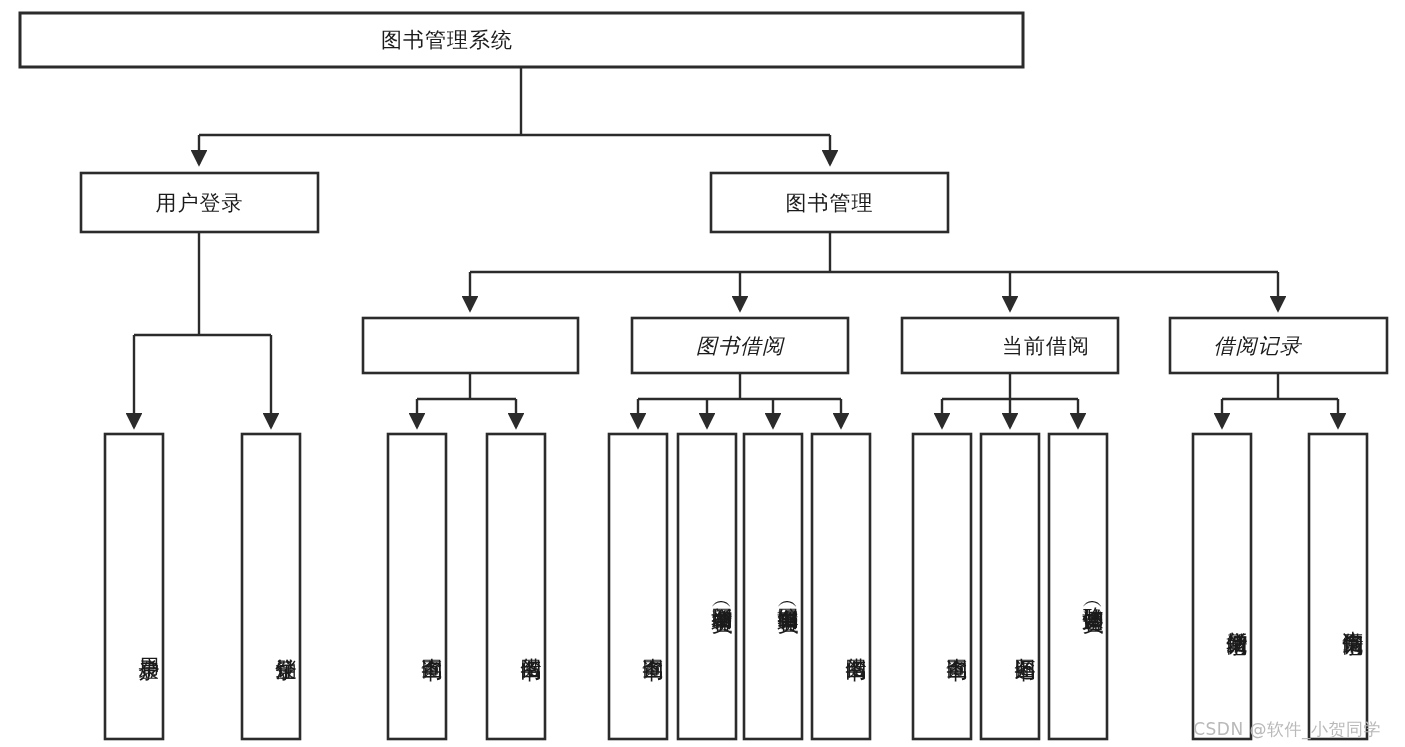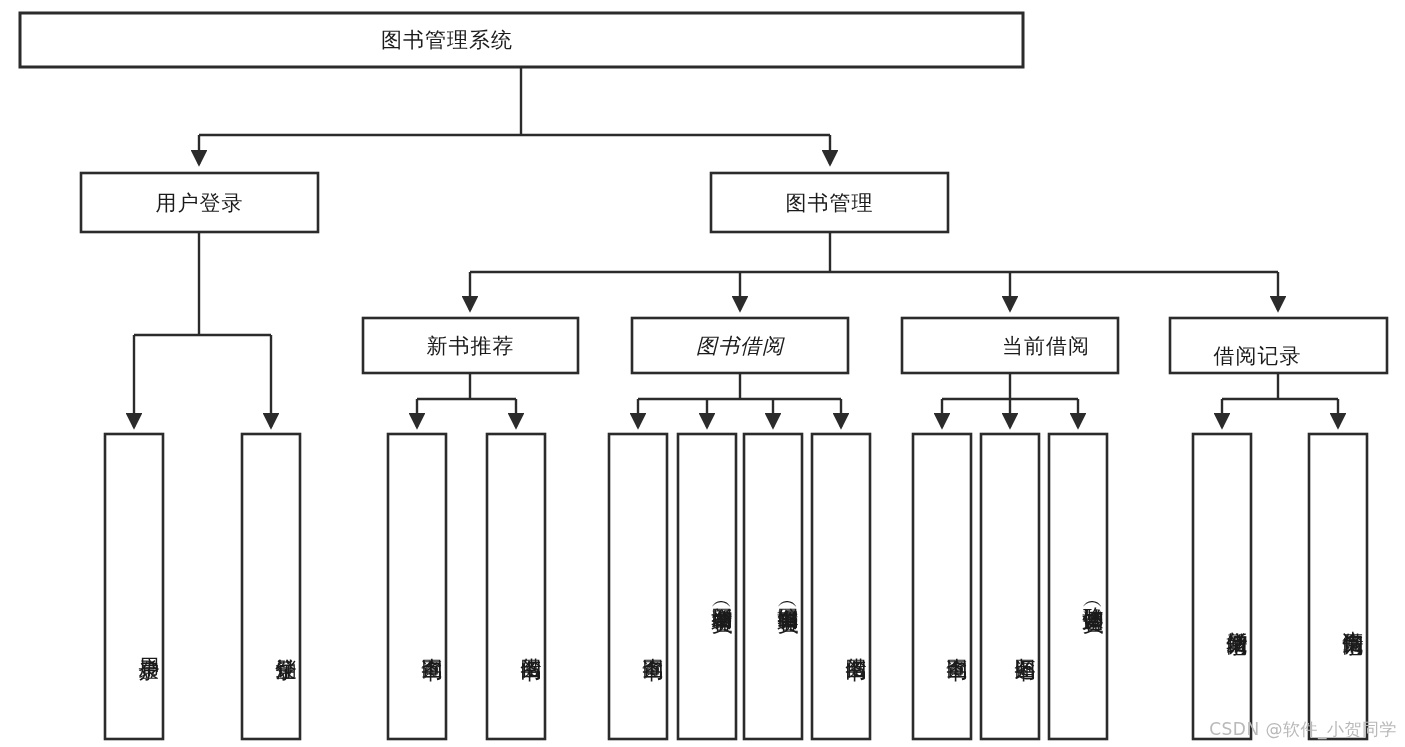--- a/index.html
+++ b/index.html
@@ -10,21 +10,21 @@
   .node-box-top{fill:#ffffff;stroke:#2b2b2b;stroke-width:3;}
   .conn{stroke:#2b2b2b;stroke-width:2.4;fill:none;}
   .leaf-wrap{position:absolute;display:flex;align-items:flex-start;justify-content:center;
              writing-mode:vertical-rl;text-orientation:upright;
              font-size:21px;line-height:1.42;color:#1b1b1b;letter-spacing:1px;
              font-family:"DejaVu Sans","Liberation Sans",sans-serif;
              white-space:nowrap;pointer-events:none;}
   .node-text{position:absolute;display:flex;align-items:center;justify-content:center;
              font-size:21px;color:#1b1b1b;letter-spacing:1px;pointer-events:none;
              font-family:"DejaVu Sans","Liberation Sans",sans-serif;}
-  .watermark{position:absolute;right:8px;bottom:6px;font-size:17px;color:#b9b9b9;
+  .watermark{position:absolute;right:24px;bottom:6px;font-size:17px;color:#b9b9b9;
              letter-spacing:0.5px;font-family:"DejaVu Sans","Liberation Sans",sans-serif;}
 </style>
 </head>
 <body>
 
 <div id="page">
 
   <svg width="1405" height="747">
     <defs>
       <marker id="arrow" viewBox="0 0 12 12" refX="10" refY="6" markerWidth="7" markerHeight="7" orient="auto-start-reverse">
@@ -99,24 +99,23 @@
 
     <rect class="node-box" x="1193" y="434" width="58" height="305"></rect>
     <rect class="node-box" x="1309" y="434" width="58" height="305"></rect>
   </svg>
 
   <div class="node-text" style="left:20px;top:13px;width:854px;height:54px;">图书管理系统</div>
 
   <div class="node-text" style="left:81px;top:173px;width:237px;height:59px;">用户登录</div>
   <div class="node-text" style="left:711px;top:173px;width:237px;height:59px;">图书管理</div>
 
-  <div class="node-text" style="left:363px;top:318px;width:215px;height:55px;">新书推荐</div>
   <div class="node-text" style="left:632px;top:318px;width:216px;height:55px;font-style:italic;">图书借阅</div>
   <div class="node-text" style="left:902px;top:318px;width:216px;height:55px;padding-left:36px;">当前借阅</div>
-  <div class="node-text" style="left:1170px;top:328px;width:175px;height:55px;">借阅记录</div>
+  <div class="node-text" style="left:1170px;top:318px;width:175px;height:55px;font-style:italic;">借阅记录</div>
 
   <div class="leaf-wrap" style="left:105px;top:434px;width:58px;height:305px;padding-top:56px;">用户登录</div>
   <div class="leaf-wrap" style="left:242px;top:434px;width:58px;height:305px;padding-top:56px;">注销登录</div>
 
   <div class="leaf-wrap" style="left:388px;top:434px;width:58px;height:305px;padding-top:56px;">查询图书</div>
   <div class="leaf-wrap" style="left:487px;top:434px;width:58px;height:305px;padding-top:56px;">借阅图书</div>
 
   <div class="leaf-wrap" style="left:609px;top:434px;width:58px;height:305px;padding-top:56px;">查询图书</div>
   <div class="leaf-wrap" style="left:678px;top:434px;width:58px;height:305px;padding-top:8px;">新增图书（管理员）</div>
   <div class="leaf-wrap" style="left:744px;top:434px;width:58px;height:305px;padding-top:8px;">编辑图书（管理员）</div>

